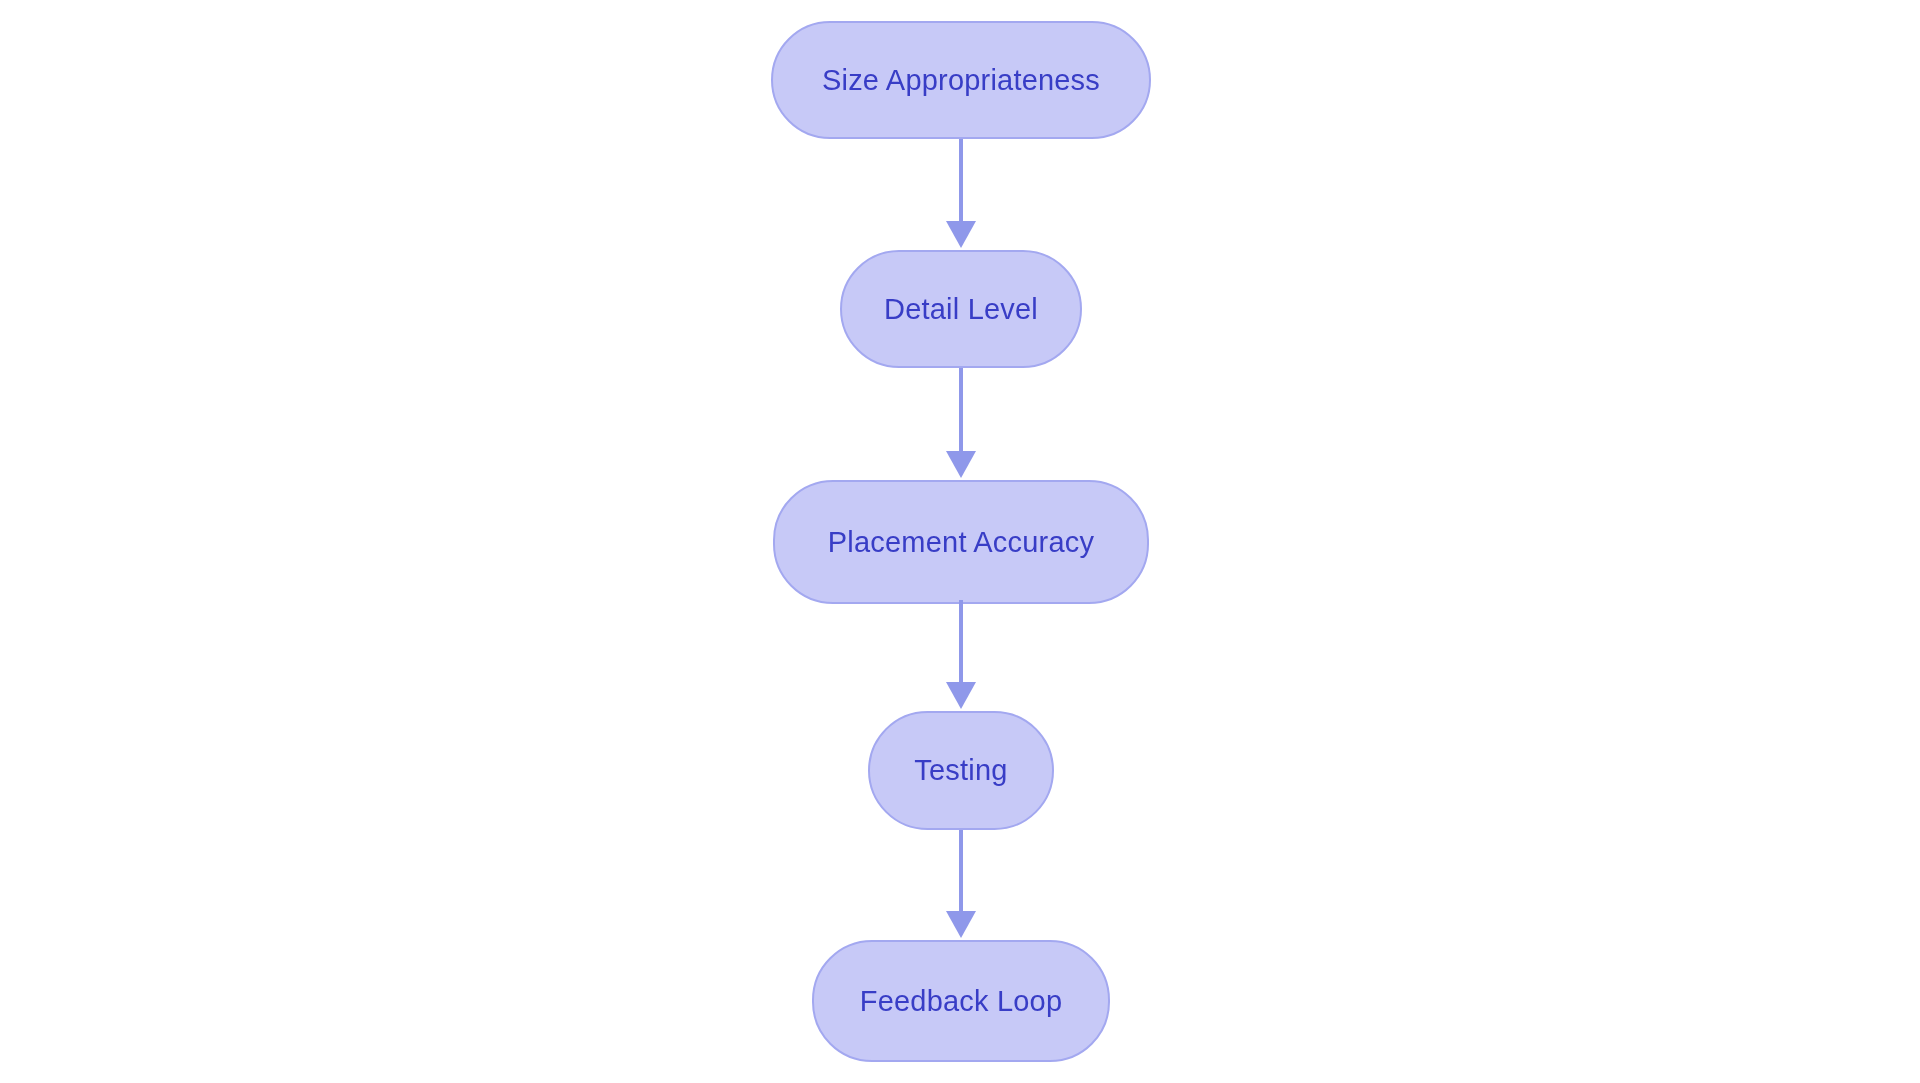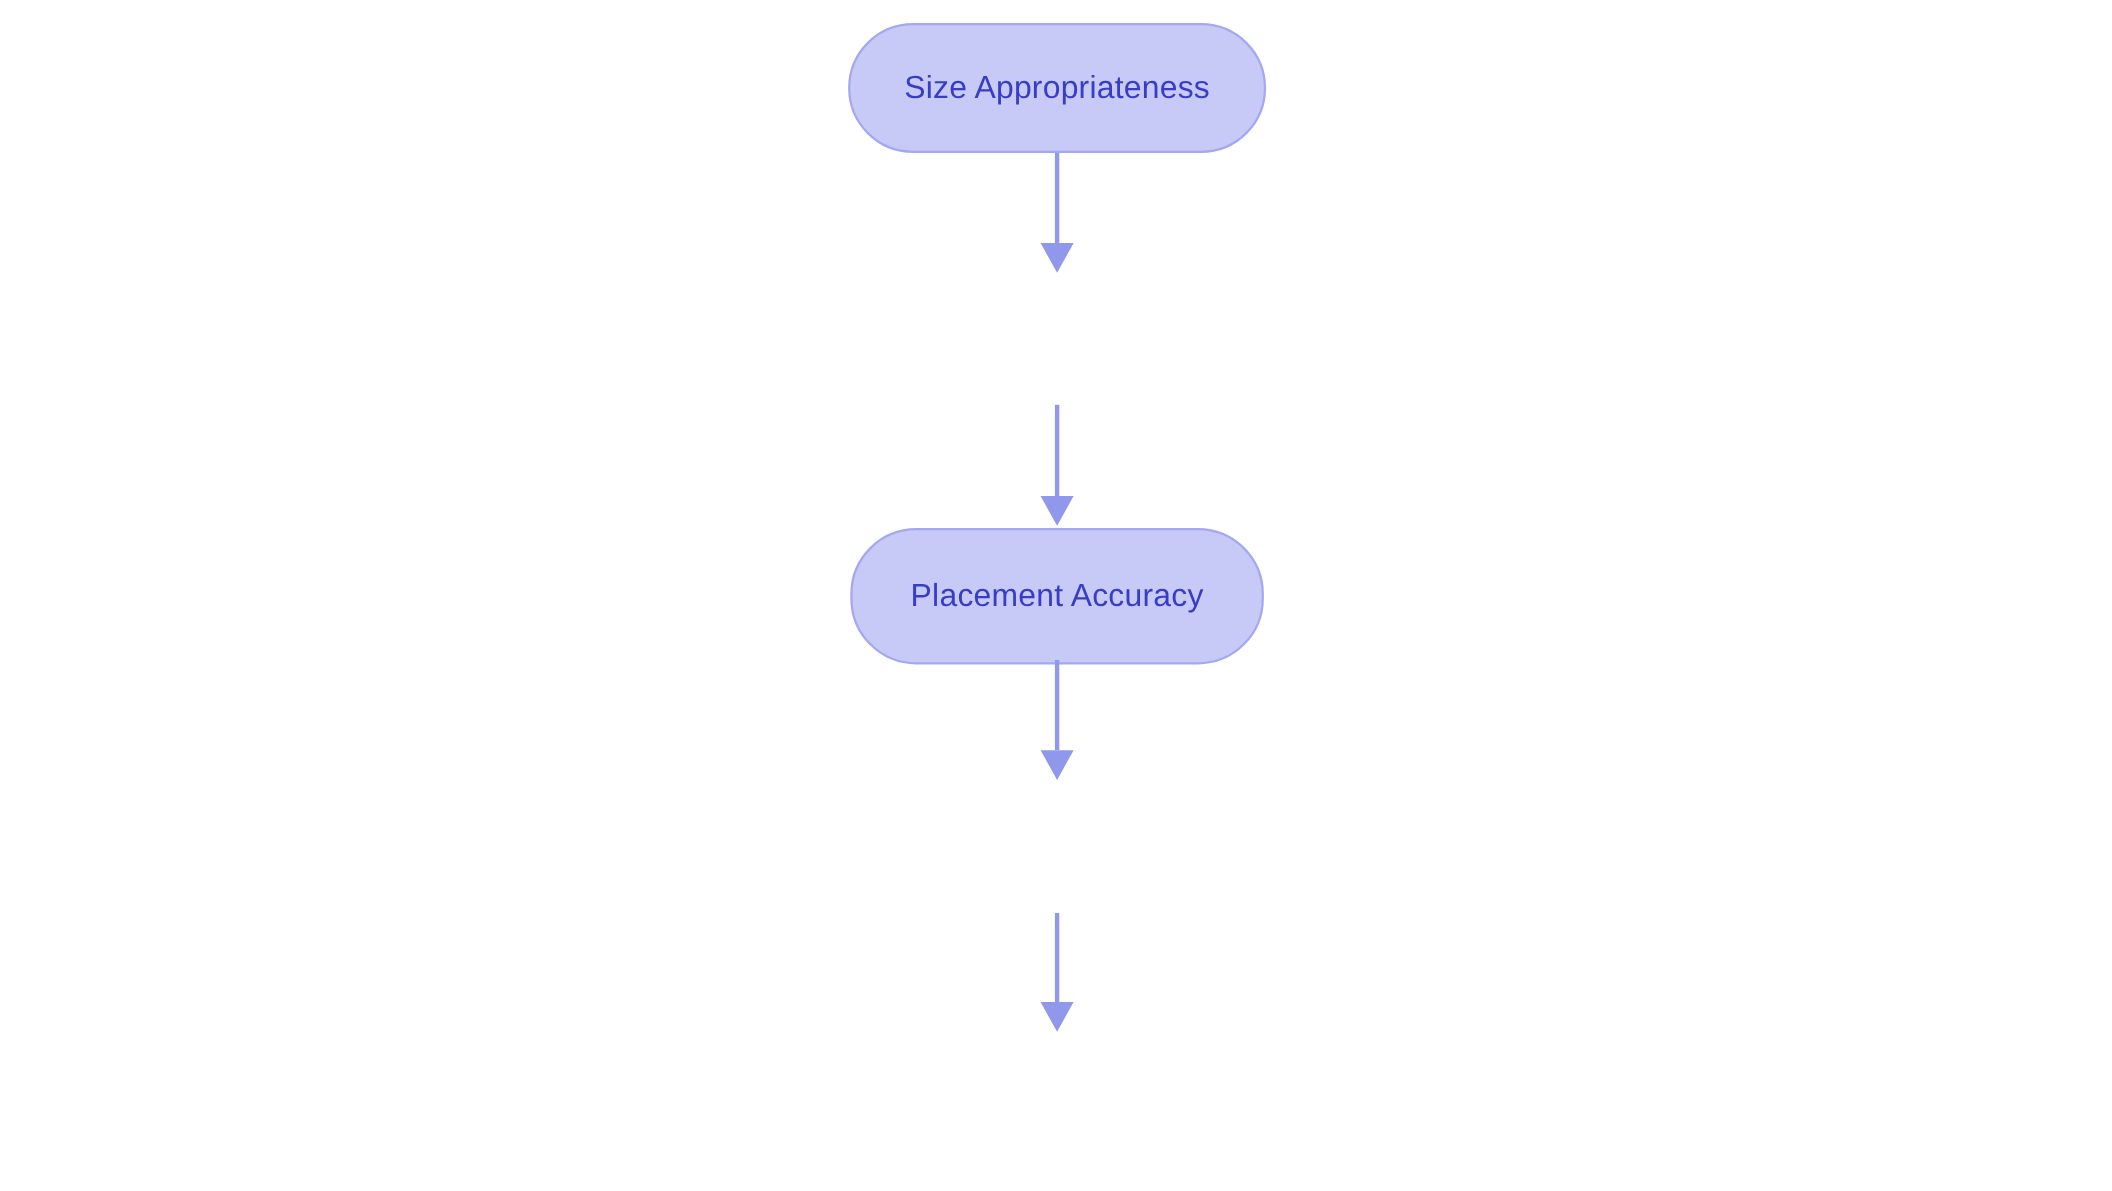--- a/index.html
+++ b/index.html
@@ -74,35 +74,44 @@
 
   <div class="flow-node n1">
     <span class="label">Size Appropriateness</span>
   </div>
 
   <div class="arrow a1">
     <div class="shaft"></div>
     <div class="head"></div>
   </div>
 
+  <div class="flow-node n2">
+    <span class="label">Detail Level</span>
+  </div>
 
   <div class="arrow a2">
     <div class="shaft"></div>
     <div class="head"></div>
   </div>
 
   <div class="flow-node n3">
     <span class="label">Placement Accuracy</span>
   </div>
 
   <div class="arrow a3">
     <div class="shaft"></div>
     <div class="head"></div>
   </div>
 
+  <div class="flow-node n4">
+    <span class="label">Testing</span>
+  </div>
 
   <div class="arrow a4">
     <div class="shaft"></div>
     <div class="head"></div>
   </div>
 
+  <div class="flow-node n5">
+    <span class="label">Feedback Loop</span>
+  </div>
 
 </div>
 
 </body></html>

